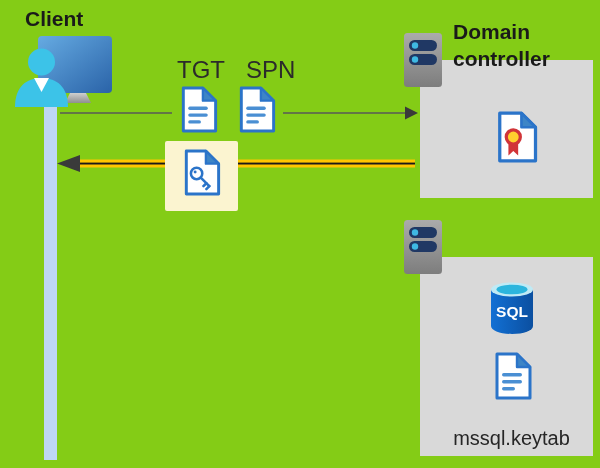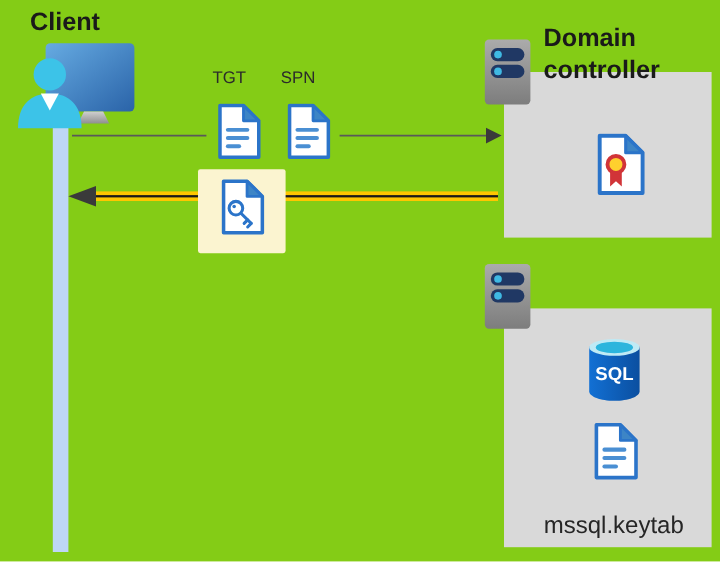--- a/index.html
+++ b/index.html
@@ -10,21 +10,21 @@
     --cert-red:#d13438; --cert-yellow:#ffd02e; --person-cyan:#3cc3e8;
     --text-dark:#1a1a1a;
   }
   html,body{margin:0;padding:0;background:#fff;}
   .canvas{
     position:relative;width:600px;height:468px;background:#84cc16;overflow:hidden;
     font-family:"Liberation Sans",sans-serif;color:var(--text-dark);padding-left:45px;
   }
   .abs{position:absolute;}
   .heading{font-size:21px;font-weight:700;line-height:27px;color:var(--text-dark);}
-  .flow-label{font-size:14px;color:#2b2b2b;text-align:left;width:44px;}
+  .flow-label{font-size:24px;color:#2b2b2b;text-align:right;width:44px;}
   .gray-box{background:var(--gray-box);}
   .lifeline{background:var(--lifeline-blue);}
   .highlight-box{background:var(--highlight-yellow);border-radius:2px;}
   .keytab-label{font-size:20px;color:#262626;text-align:center;width:183px;}
   svg{display:block;}
   .doc-outline{fill:#fff;stroke:var(--doc-blue);stroke-width:3;stroke-linejoin:round;}
   .doc-fold{fill:var(--doc-fold);stroke:var(--doc-blue);stroke-width:2.4;stroke-linejoin:round;}
   .doc-line{fill:var(--doc-line);}
   .key-stroke{stroke:var(--doc-blue);fill:none;stroke-width:2.6;stroke-linecap:round;}
   .bar{fill:var(--server-bar-navy);}
@@ -70,21 +70,21 @@
     <rect x="26" y="4" width="74" height="57" rx="4" fill="url(#mon)"></rect>
     <polygon points="58,61 74,61 79,71 53,71" fill="url(#stand)"></polygon>
     <g>
       <circle cx="29.5" cy="30" r="13.5" fill="var(--person-cyan)"></circle>
       <path d="M3,75 C3,55 14,46 29.5,46 C45,46 56,55 56,75 Z" fill="var(--person-cyan)"></path>
       <polygon points="22,46 37,46 29.5,60" fill="#ffffff"></polygon>
     </g>
   </svg>
 
   <div class="abs flow-label" style="left:177px;top:56px;">TGT</div>
-  <div class="abs flow-label" style="left:234px;top:56px;">SPN</div>
+  <div class="abs flow-label" style="left:246px;top:56px;">SPN</div>
 
   <svg class="abs" style="left:178px;top:86px;" width="40" height="47" viewBox="0 0 40 48">
     <path class="doc-outline" d="M5,2 H25 L38,15 V46 H5 Z"></path>
     <path class="doc-fold" d="M25,2 V15 H38 Z"></path>
     <rect class="doc-line" x="10" y="21" width="20" height="3.4" rx="1.7"></rect>
     <rect class="doc-line" x="10" y="28" width="20" height="3.4" rx="1.7"></rect>
     <rect class="doc-line" x="10" y="35" width="13" height="3.4" rx="1.7"></rect>
   </svg>
 
   <svg class="abs" style="left:236px;top:86px;" width="40" height="47" viewBox="0 0 40 48">

